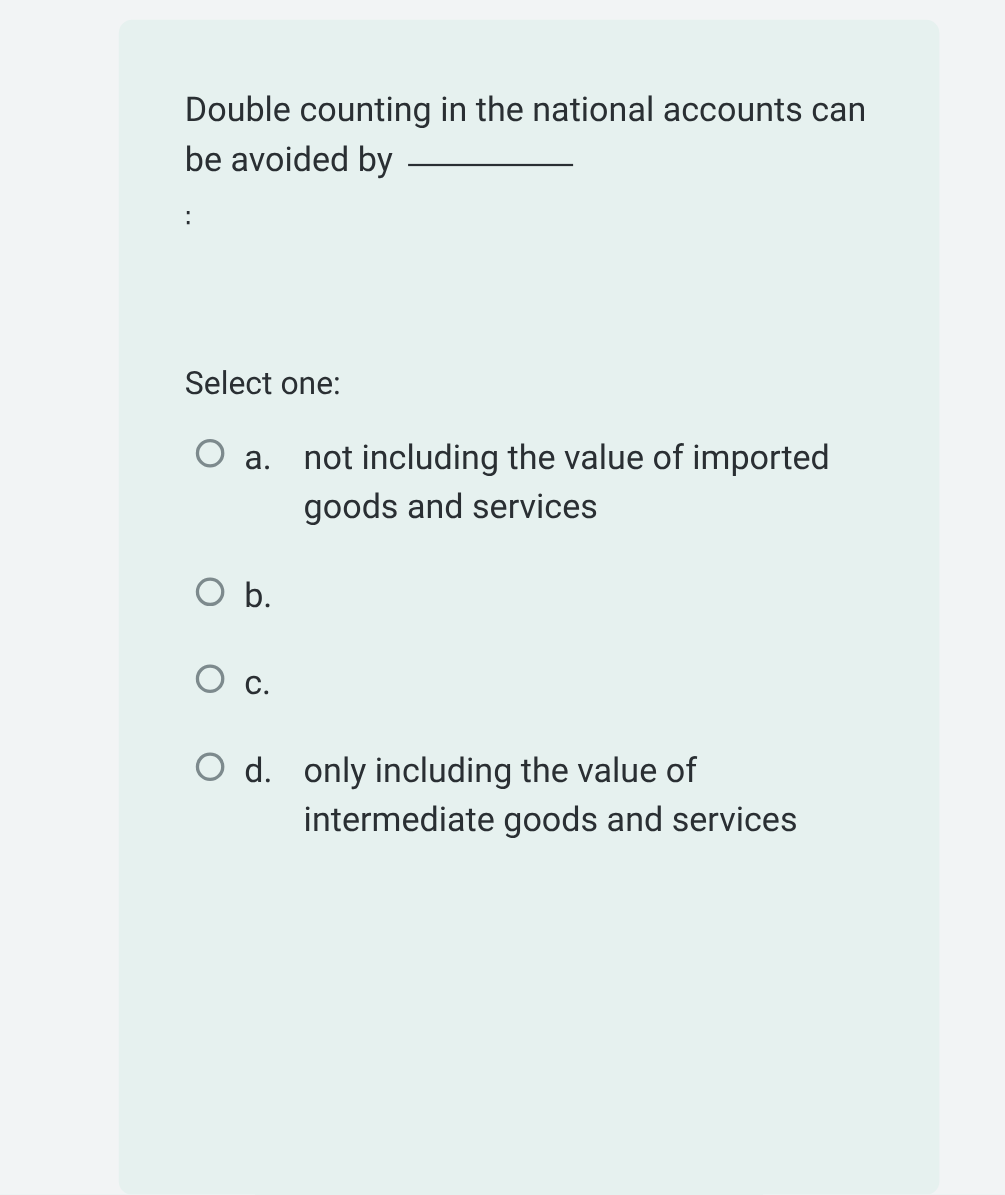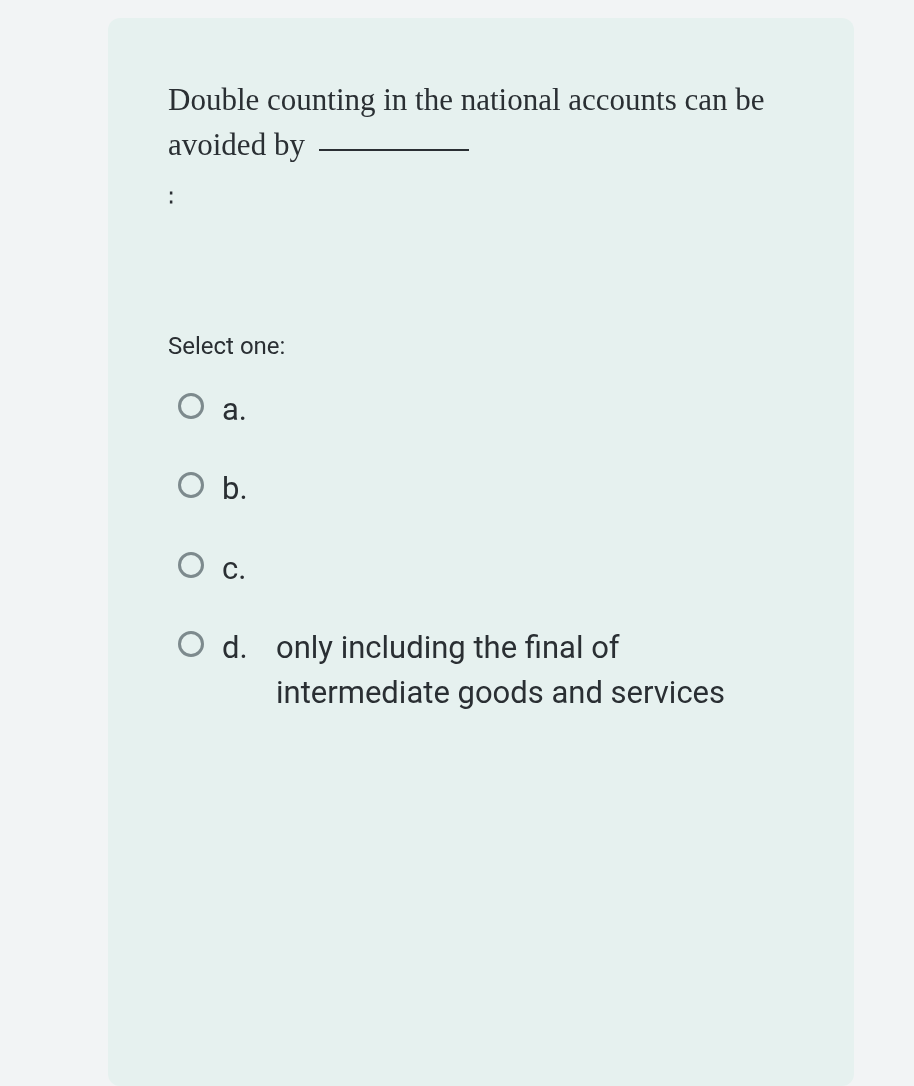--- a/index.html
+++ b/index.html
@@ -16,37 +16,36 @@
       border-radius: 12px;
       padding: 60px 60px 40px 60px;
       height: 100%;
       overflow: hidden;
     }
     .stem {
       font-size: 31px;
       line-height: 1.45;
       color: #2a2f33;
       margin-bottom: 10px;
-      font-family: Liberation Serif, serif;
     }
     .stem .blank {
       display: inline-block;
       border-bottom: 2px solid #2a2f33;
       width: 150px;
       transform: translateY(-4px);
       margin-left: 6px;
     }
     .sub {
       font-size: 24px;
       color: #2a2f33;
       margin-top: 16px;
       margin-bottom: 120px;
     }
     .prompt {
-      font-size: 24px;
+      font-size: 29px;
       color: #2a2f33;
       margin-bottom: 28px;
     }
     .options { display: flex; flex-direction: column; gap: 36px; }
     .option {
       display: flex;
       align-items: flex-start;
       gap: 18px;
       cursor: pointer;
     }
@@ -84,33 +83,34 @@
 
   <div class="sub">∶</div>
 
   <div class="prompt">Select one:</div>
 
   <div class="options">
 
     <label class="option">
       <span class="radio"></span>
       <span class="letter">a.</span>
+      <span class="answer">not including the value of imported goods and services</span>
     </label>
 
     <label class="option">
       <span class="radio"></span>
       <span class="letter">b.</span>
     </label>
 
     <label class="option">
       <span class="radio"></span>
       <span class="letter">c.</span>
     </label>
 
     <label class="option">
       <span class="radio"></span>
       <span class="letter">d.</span>
-      <span class="answer">only including the final of intermediate goods and services</span>
+      <span class="answer">only including the value of intermediate goods and services</span>
     </label>
 
   </div>
 
 </div>
 
 </body></html>

